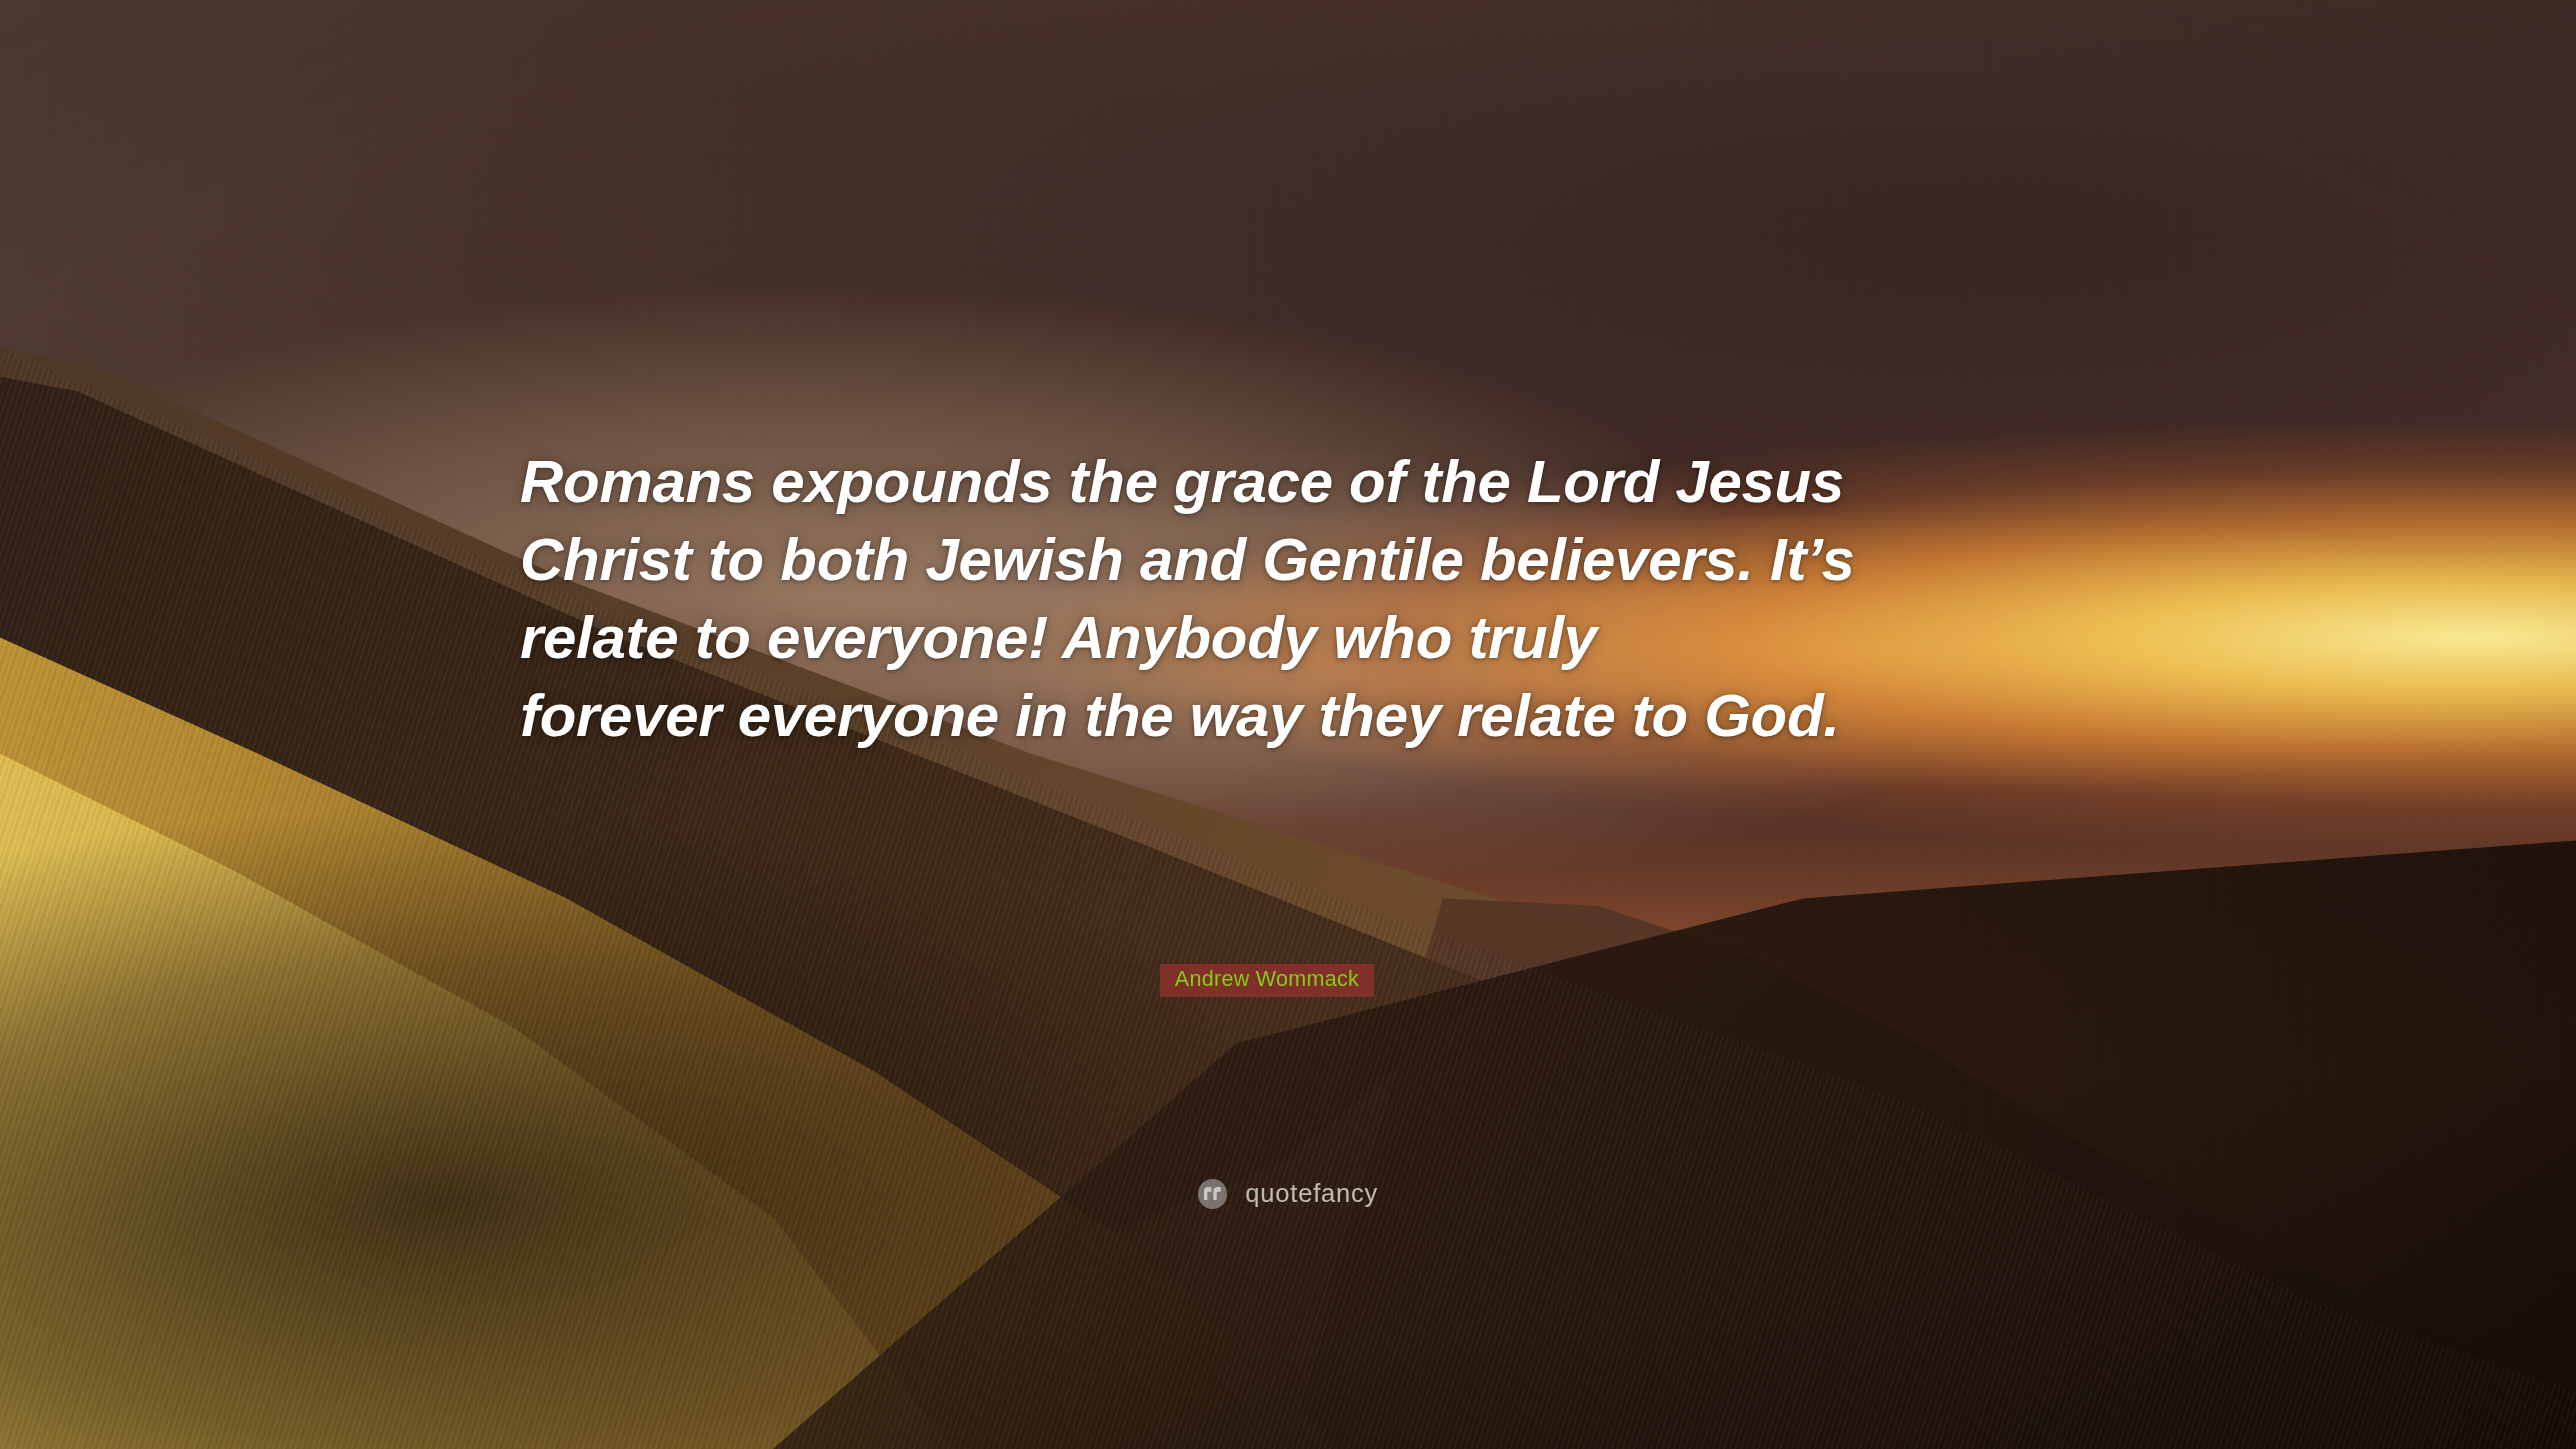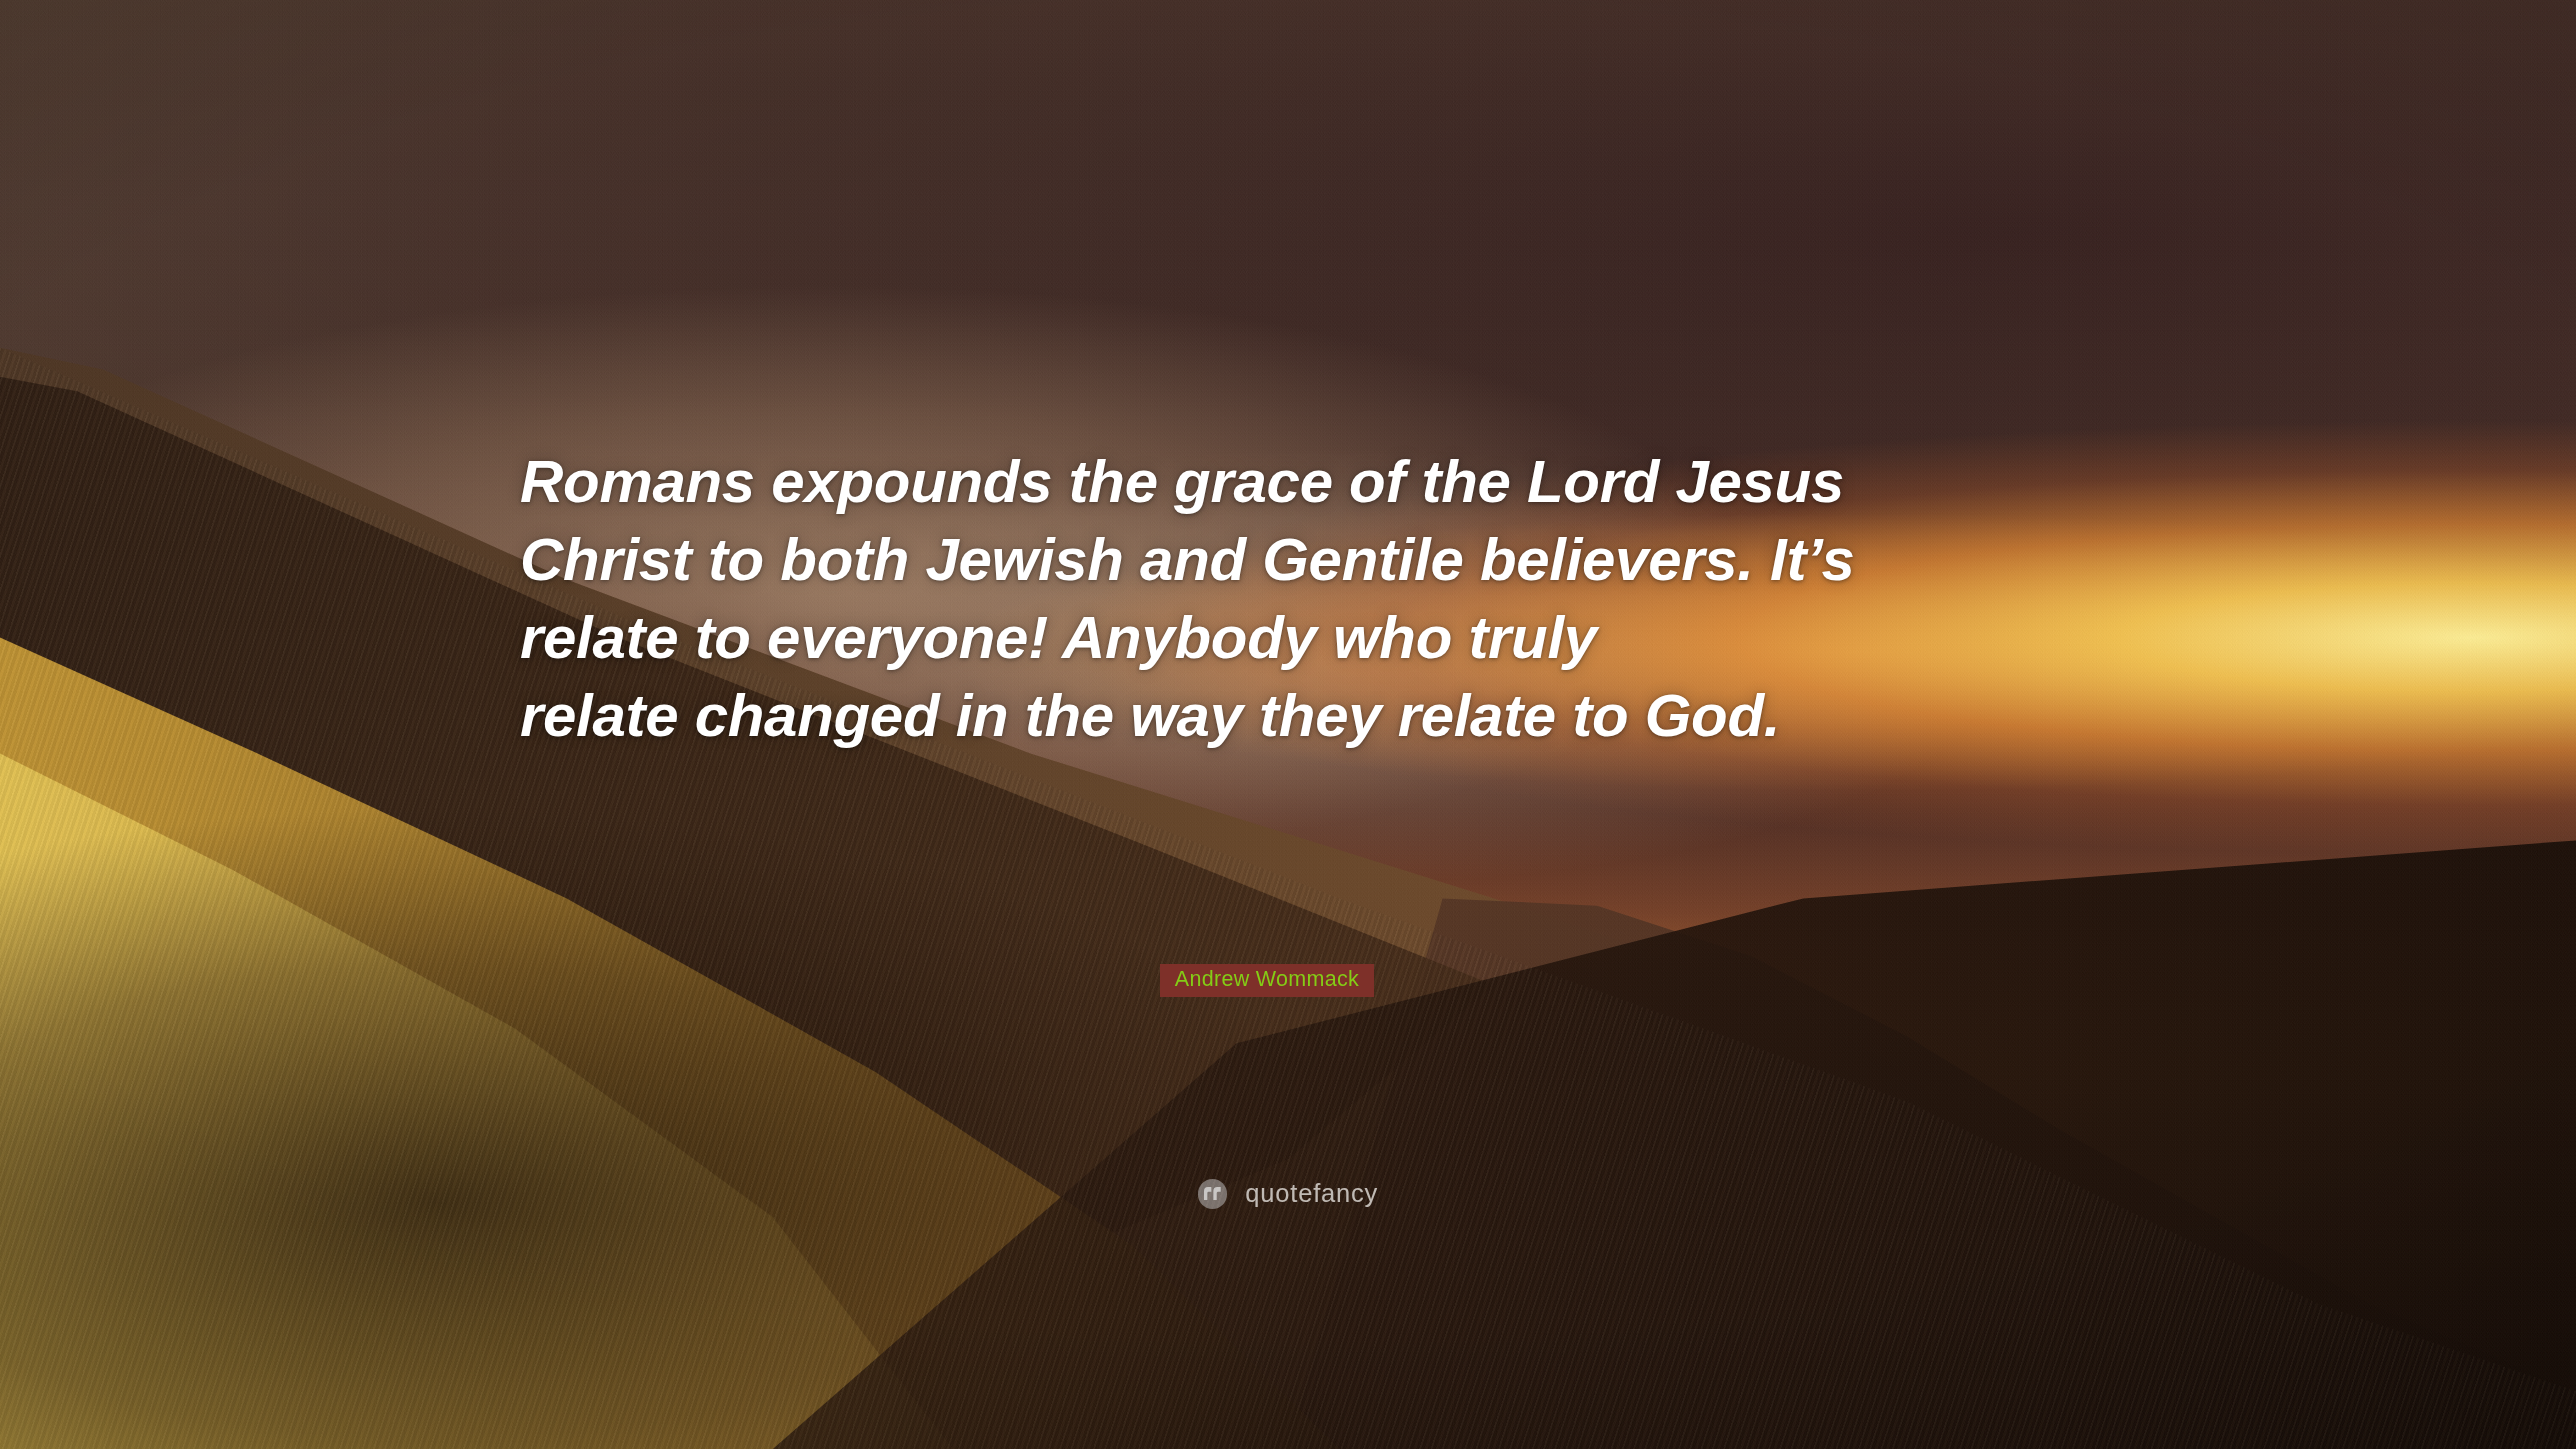--- a/index.html
+++ b/index.html
@@ -211,21 +211,21 @@
   <div class="layer gold-shadow"></div>
   <div class="layer fore-right"></div>
   <div class="layer rock-texture"></div>
   <div class="layer grain"></div>
   <div class="layer vignette"></div>
 
   <div class="quote-block">
     <div class="quote-line">Romans expounds the grace of the Lord Jesus</div>
     <div class="quote-line">Christ to both Jewish and Gentile believers. It’s</div>
     <div class="quote-line">relate to everyone! Anybody who truly</div>
-    <div class="quote-line">relate changed in the way they relate to God.</div>
+    <div class="quote-line">forever everyone in the way they relate to God.</div>
   </div>
 
   <div class="author-badge">Andrew Wommack</div>
 
   <div class="watermark">
     <span class="wm-badge">
       <svg width="17.4" height="13.4" viewBox="0 0 26 20" aria-hidden="true">
         <path d="M0 20 V6 Q0 0 6 0 H11 V7 H7 Q5 7 5 9 V20 Z" fill="#f4f6f7"></path>
         <path d="M14 20 V6 Q14 0 20 0 H25 V7 H21 Q19 7 19 9 V20 Z" fill="#f4f6f7"></path>
       </svg>

